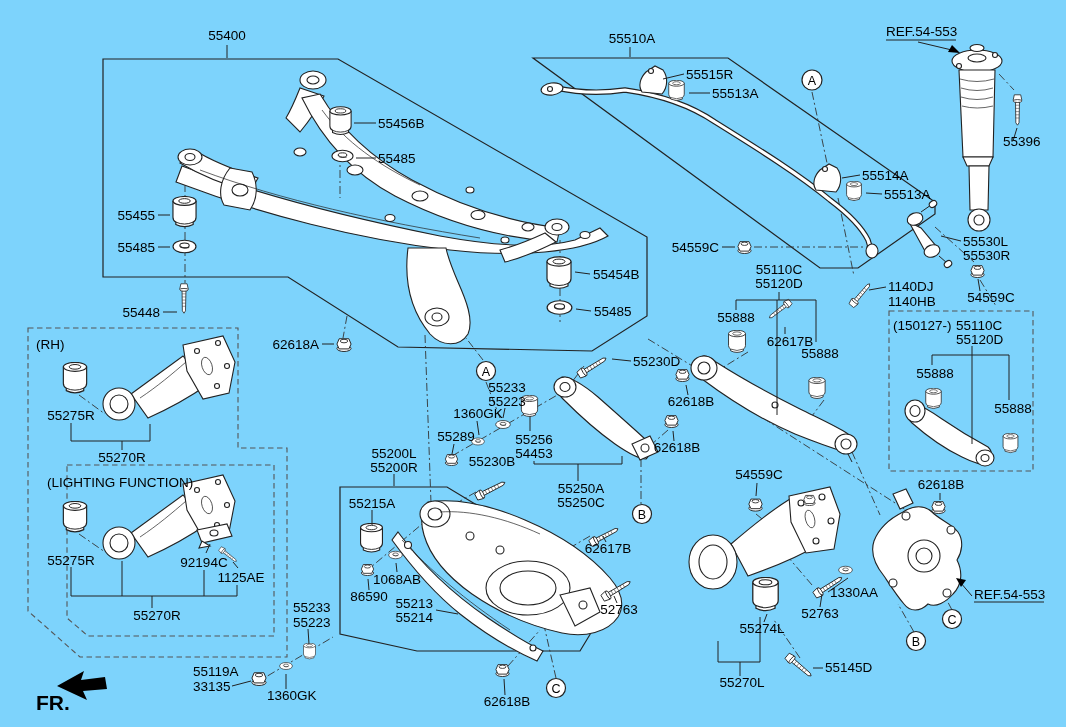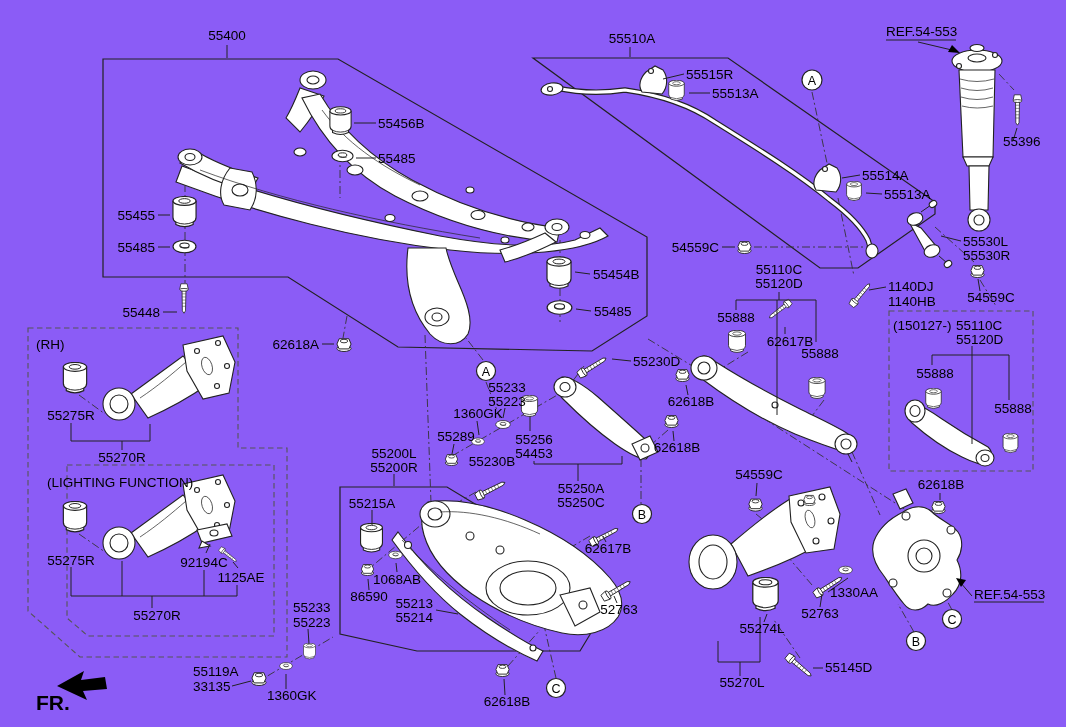--- a/index.html
+++ b/index.html
@@ -1,16 +1,16 @@
 <!DOCTYPE html>
 <html><head>
 <meta charset="utf-8">
 <style>
   html,body{margin:0;padding:0;background:#fff;}
-  .stage{width:1066px;height:727px;position:relative;background:#8b5cf6;overflow:hidden;}
+  .stage{width:1066px;height:727px;position:relative;background:#7dd3fc;overflow:hidden;}
   .lb{font:13.5px "Liberation Sans", sans-serif;fill:#000;}
   .mid{text-anchor:middle}
   .end{text-anchor:end}
   .ref{font:13.5px "Liberation Sans", sans-serif;fill:#000;}
   .frt{font:bold 21px "Liberation Sans", sans-serif;fill:#000;}
   .cot{font:12.5px "Liberation Sans", sans-serif;fill:#000;text-anchor:middle;}
   .ln{stroke:#222;stroke-width:1;fill:none;}
   .dd{stroke:#333;stroke-width:.9;fill:none;stroke-dasharray:8 3 2 3;}
   .dbox{stroke:#555;stroke-width:1.1;fill:none;stroke-dasharray:5.5 3.5;}
   .sbox{stroke:#222;stroke-width:1.2;fill:none;}

